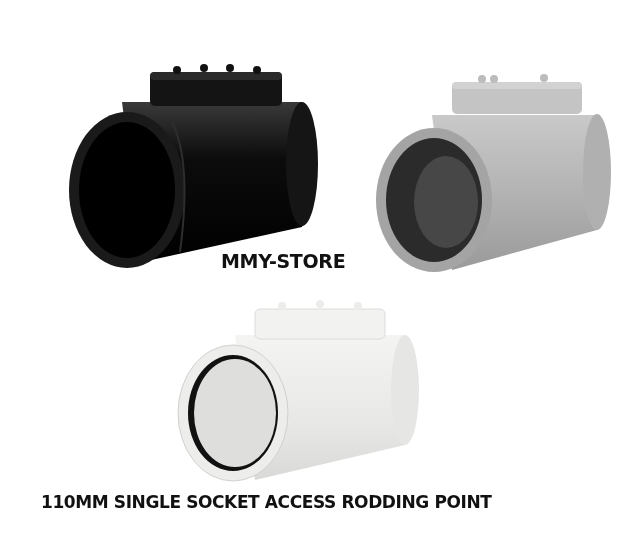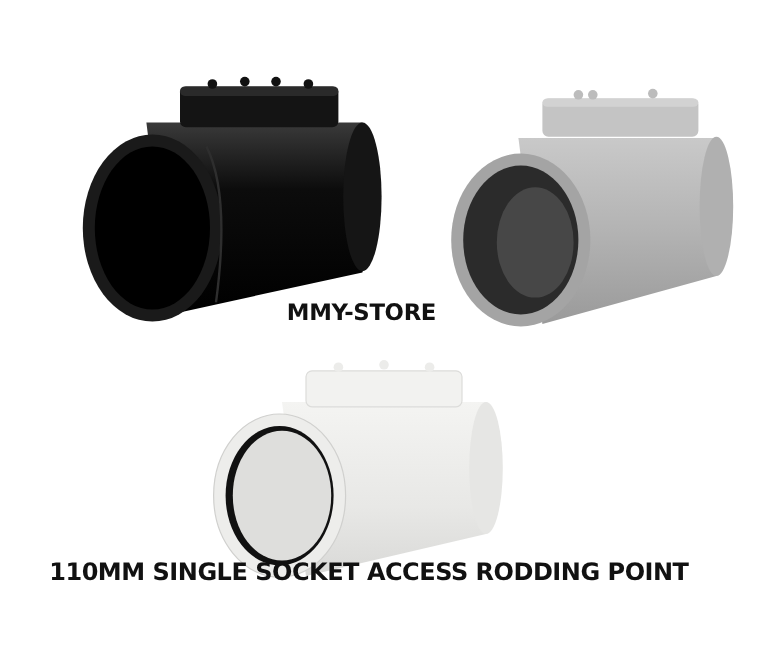--- a/index.html
+++ b/index.html
@@ -1,21 +1,21 @@
 <!DOCTYPE html>
 <html><head>
 <meta charset="utf-8">
 <style>
   html, body { margin:0; padding:0; }
   body { width:640px; height:550px; background:#ffffff; position:relative; overflow:hidden; font-family:"DejaVu Sans", sans-serif; }
   .product { position:absolute; }
   .product svg { display:block; }
   .label { position:absolute; font-weight:bold; color:#111; white-space:nowrap; font-family:"DejaVu Sans", sans-serif; }
-  #store { left:239px; top:250px; font-size:19px; letter-spacing:-0.3px; }
-  #caption { left:41px; top:464px; font-size:20px; letter-spacing:-0.4px; }
+  #store { left:221px; top:250px; font-size:19px; letter-spacing:-0.3px; }
+  #caption { left:41px; top:492px; font-size:17px; letter-spacing:-0.4px; }
 </style>
 </head>
 <body>
 
 <div class="product" style="left:62px; top:62px;">
   <svg width="270" height="215" viewBox="0 0 270 215">
     <defs>
       <linearGradient id="gb" x1="0" y1="0" x2="0" y2="1">
         <stop offset="0" stop-color="#3a3a3a"></stop>
           <stop offset="0.35" stop-color="#0c0c0c"></stop>

